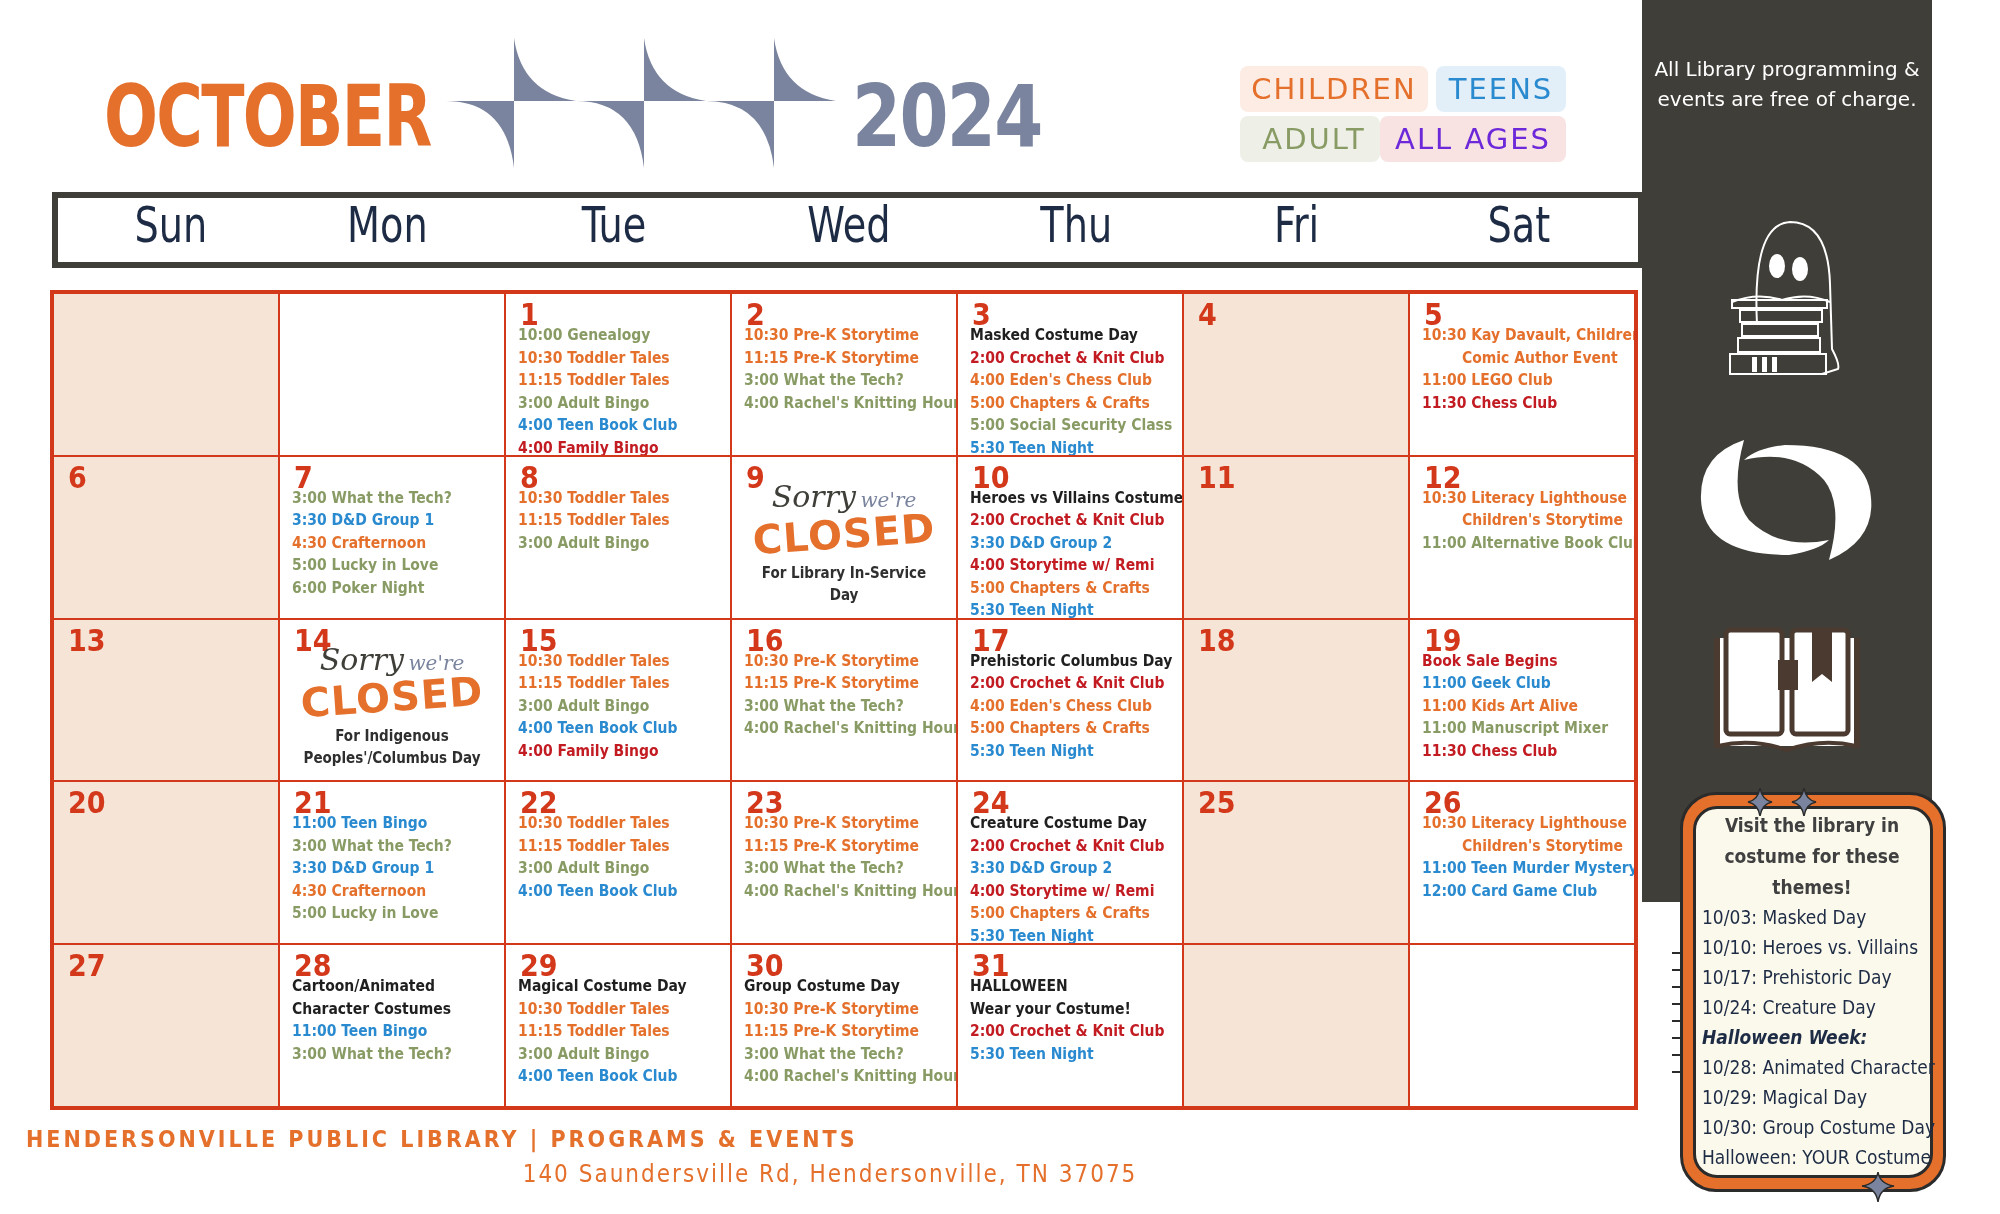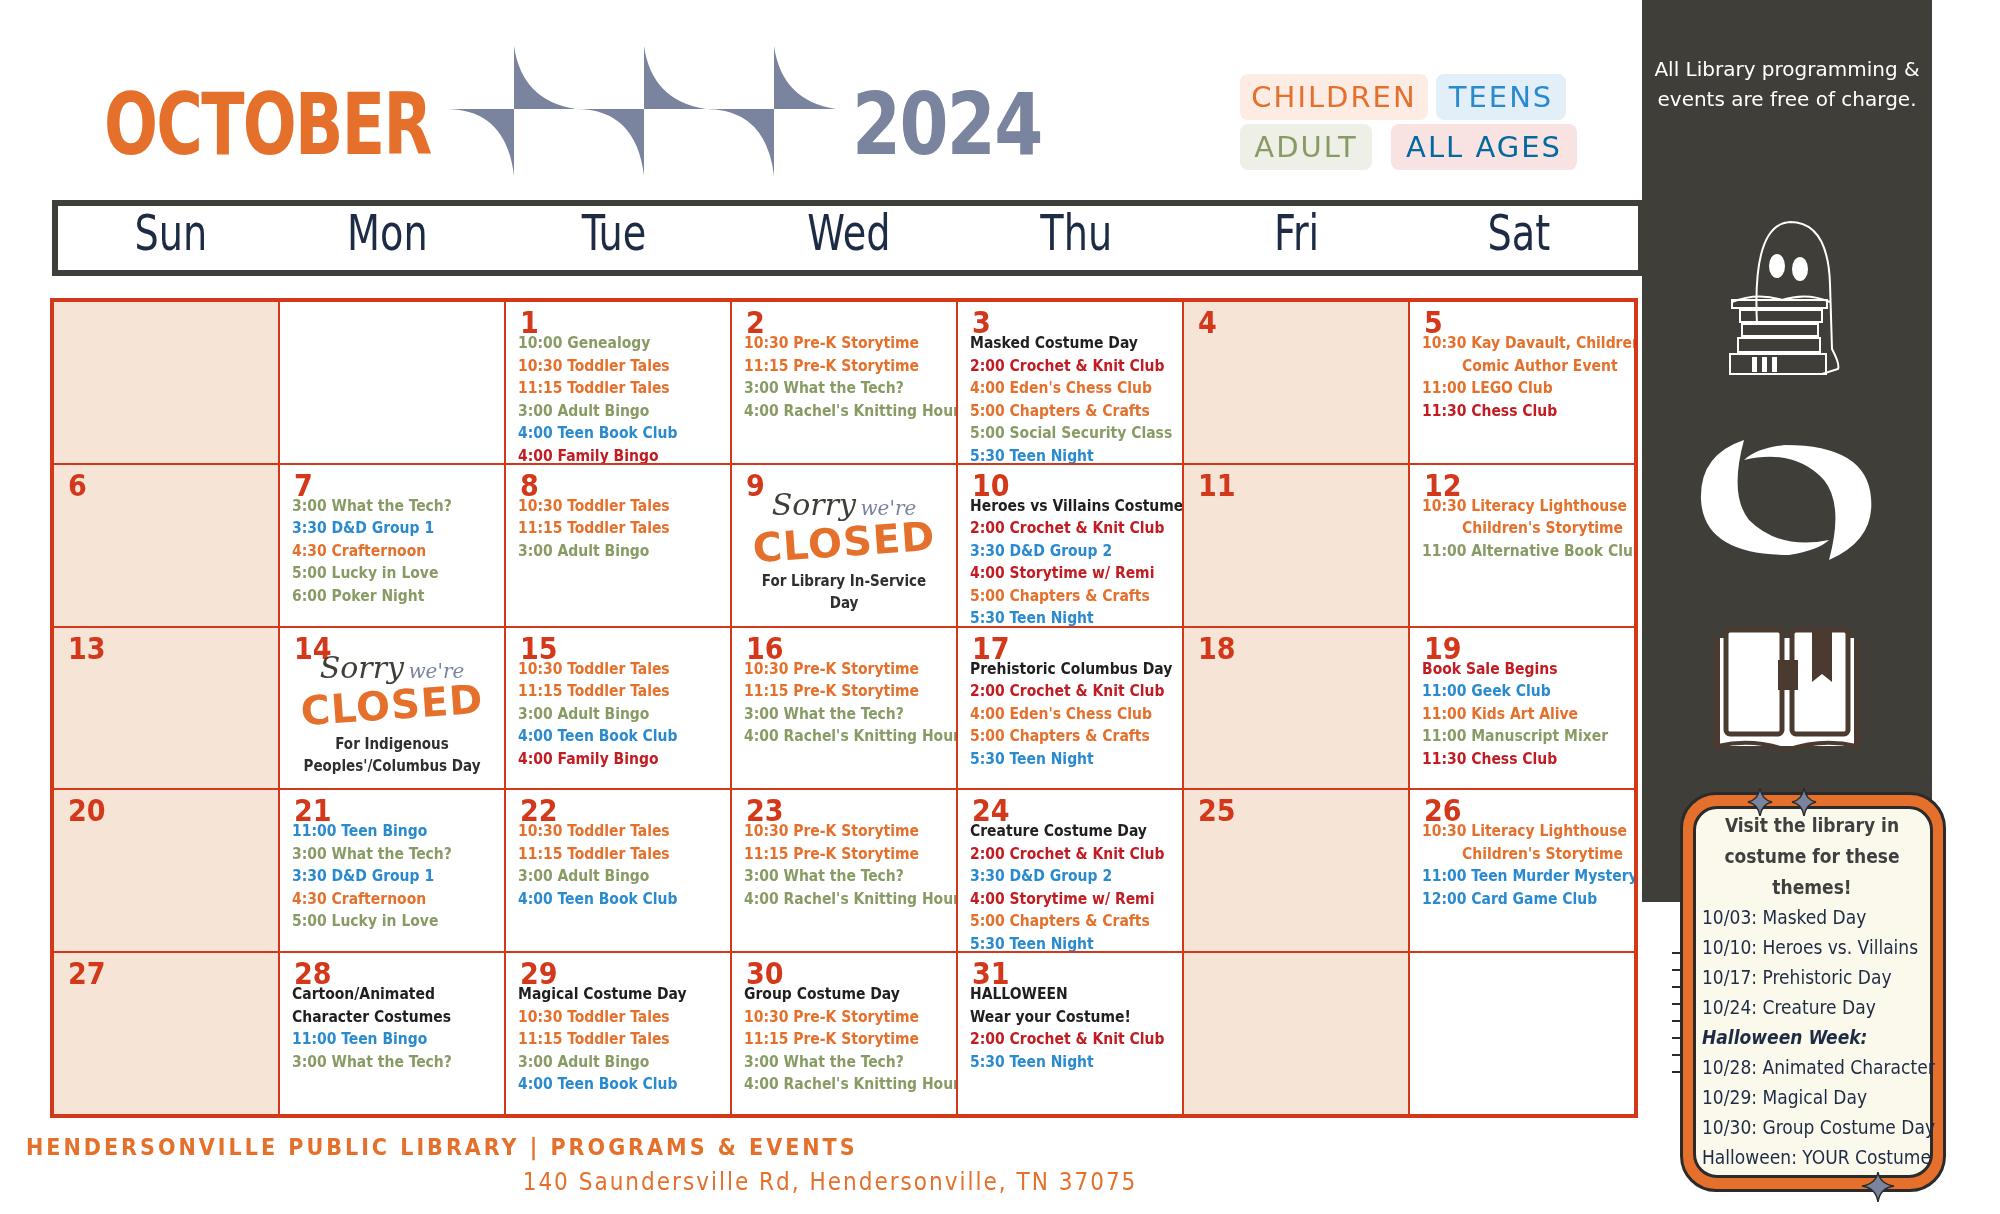--- a/index.html
+++ b/index.html
@@ -1,26 +1,26 @@
 <!DOCTYPE html>
 <html><head>
 <meta charset="utf-8">
 <style>
   html,body{margin:0;padding:0;}
   body{width:2000px;height:1214px;background:#ffffff;position:relative;overflow:hidden;font-family:"Liberation Sans","DejaVu Sans",sans-serif;}
-  .main{position:absolute;left:0;top:12px;width:1660px;height:1022px;background:#fff;}
+  .main{position:absolute;left:0;top:4px;width:1660px;height:1022px;background:#fff;}
   .title-month{position:absolute;left:104px;top:62px;font-family:"DejaVu Sans Condensed","DejaVu Sans",sans-serif;font-weight:bold;font-size:86px;color:#e4702c;letter-spacing:-2px;transform:scaleX(0.82);transform-origin:left top;}
   .title-year{position:absolute;left:852px;top:62px;font-family:"DejaVu Sans",sans-serif;font-weight:bold;font-size:86px;color:#7a849e;letter-spacing:-2px;transform:scaleX(0.82);transform-origin:left top;}
   .deco{position:absolute;left:446px;top:34px;}
   .legend{position:absolute;left:1240px;top:62px;width:330px;}
   .pill{position:absolute;height:46px;border-radius:8px;font-family:"DejaVu Sans",sans-serif;font-size:29px;letter-spacing:2px;line-height:46px;text-align:center;}
   .pill.children{left:0;top:0;width:188px;background:#fcece4;color:#e4702c;}
   .pill.teens{left:196px;top:0;width:130px;background:#e2eff8;color:#2a8ad0;}
-  .pill.adult{left:0;top:50px;width:132px;background:#eef0e8;color:#899b64;}
-  .pill.allages{left:140px;top:50px;width:186px;background:#f8e2e2;color:#0369a1;margin-left:11px;}
+  .pill.adult{left:0;top:50px;width:132px;background:#eef0e8;color:#899b64;padding-left:8px;}
+  .pill.allages{left:140px;top:50px;width:186px;background:#f8e2e2;color:#6d28d9;}
   .dow{position:absolute;left:52px;top:188px;width:1580px;height:64px;border:6px solid #3f3e38;background:#fff;}
   .dow span{position:absolute;top:-2px;font-family:"DejaVu Sans Condensed","DejaVu Sans",sans-serif;font-size:50px;color:#1d2b45;transform:scaleX(0.85);transform-origin:center top;}
   .grid{position:absolute;left:50px;top:286px;width:1588px;height:820px;border:3px solid #d3381b;box-sizing:border-box;display:grid;grid-template-columns:repeat(7,1fr);grid-template-rows:repeat(5,1fr);}
   .cell{border:1.5px solid #d3381b;position:relative;background:#fff;overflow:hidden;}
   .cell.shade{background:#f6e5d6;}
   .daynum{position:absolute;left:14px;top:6px;font-family:"DejaVu Sans Condensed","DejaVu Sans",sans-serif;font-weight:bold;font-size:30px;color:#d3381b;line-height:30px;}
   .events{position:absolute;left:12px;top:30px;right:4px;font-family:"DejaVu Sans Condensed","DejaVu Sans",sans-serif;font-size:15.5px;line-height:22.5px;font-weight:bold;}
   .ev{white-space:nowrap;}
   .ev.children{color:#e4702c;}
   .ev.teens{color:#2a8ad0;}

